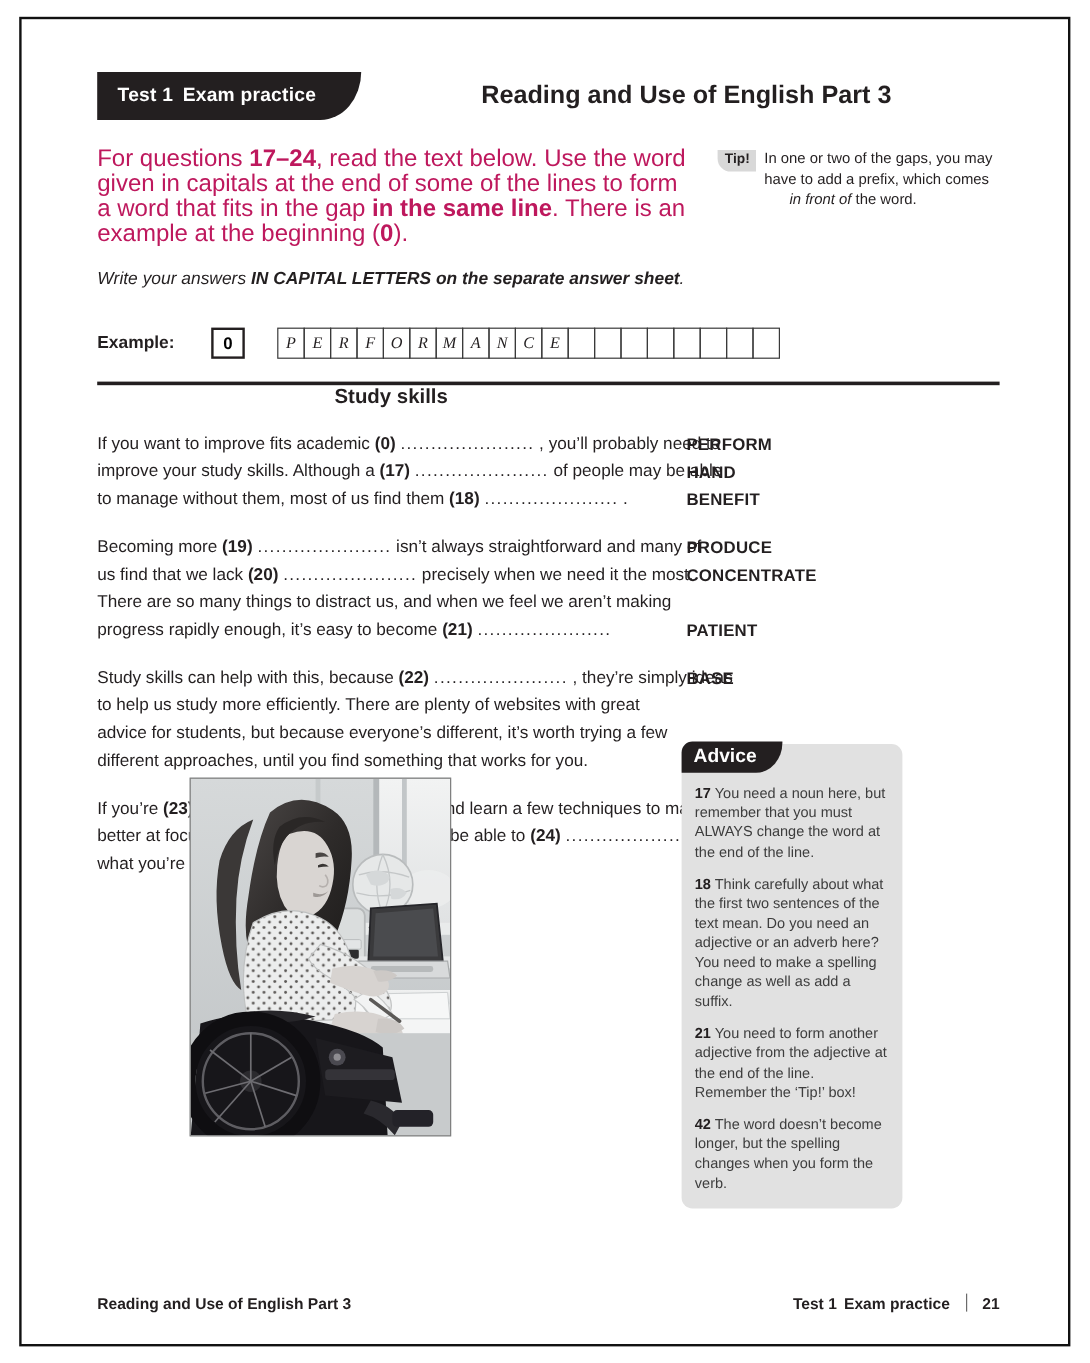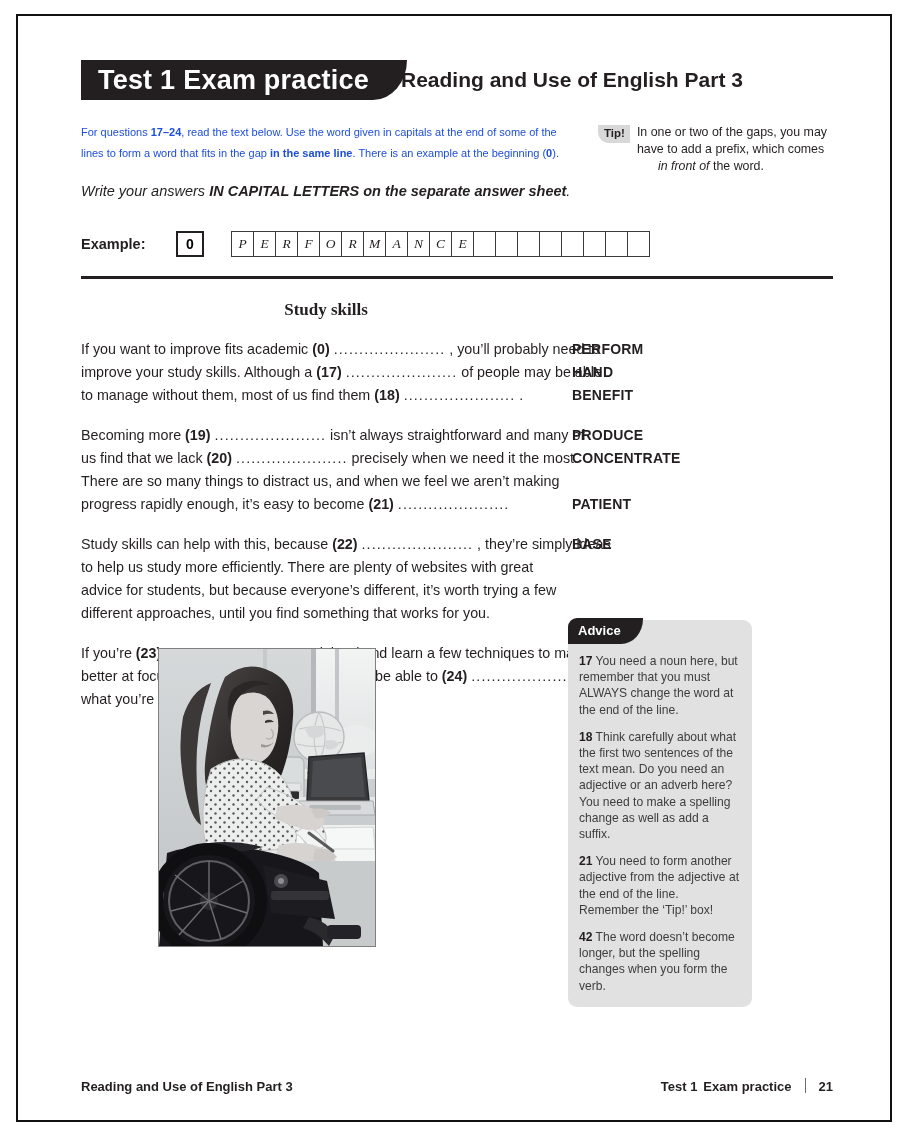--- a/index.html
+++ b/index.html
@@ -42,21 +42,21 @@
     height: 46px;
     margin-bottom: 16px;
   }
   .title-tab {
     position: absolute;
     left: 0;
     top: 0;
     height: 40px;
     background: #231f20;
     color: #ffffff;
-    font-size: 27px;
+    font-size: 16px;
     font-weight: bold;
     line-height: 40px;
     padding: 0 38px 0 17px;
     border-bottom-right-radius: 34px 40px;
     letter-spacing: 0.2px;
     white-space: nowrap;
   }
   .title-tab .t-sep { display: inline-block; width: 8px; }
   .header-right {
     position: absolute;
@@ -70,23 +70,23 @@
     white-space: nowrap;
   }
 
   
   .intro-wrap {
     position: relative;
     min-height: 72px;
   }
   .intro-text {
     width: 500px;
-    font-size: 11px;
+    font-size: 20px;
     line-height: 21px;
-    color: #1d4ed8;
+    color: #be185d;
   }
   .intro-text b { font-weight: bold; }
   .write-line {
     margin-top: 17px;
     font-size: 14.5px;
     line-height: 21px;
     color: #231f20;
     font-style: italic;
   }
 
@@ -164,27 +164,25 @@
   .letter-cell:first-child { margin-left: 0; }
 
   .divider {
     margin-top: 18px;
     border-top: 3px solid #231f20;
     width: 752px;
   }
 
   
   .task-heading {
-    margin-top: 21px;
     font-size: 17px;
     font-weight: bold;
     color: #231f20;
     width: 490px;
     text-align: center;
-    font-family: Liberation Serif, serif;
   }
 
   
   .text-block { margin-top: 18px; }
   .para { margin-bottom: 17px; position: relative; }
   .t-line {
     position: relative;
     height: 23px;
     line-height: 23px;
     font-size: 14.3px;
@@ -232,21 +230,21 @@
     border-radius: 9px;
     padding: 0 0 13px 0;
     box-sizing: border-box;
   }
   .advice-header {
     position: relative;
     top: -2px;
     display: inline-block;
     background: #231f20;
     color: #ffffff;
-    font-size: 13px;
+    font-size: 16px;
     font-weight: bold;
     line-height: 23px;
     padding: 1px 22px 2px 10px;
     border-top-left-radius: 9px;
     border-bottom-right-radius: 22px 25px;
     margin-bottom: 7px;
   }
   .advice-item {
     font-size: 12.1px;
     line-height: 16.2px;

